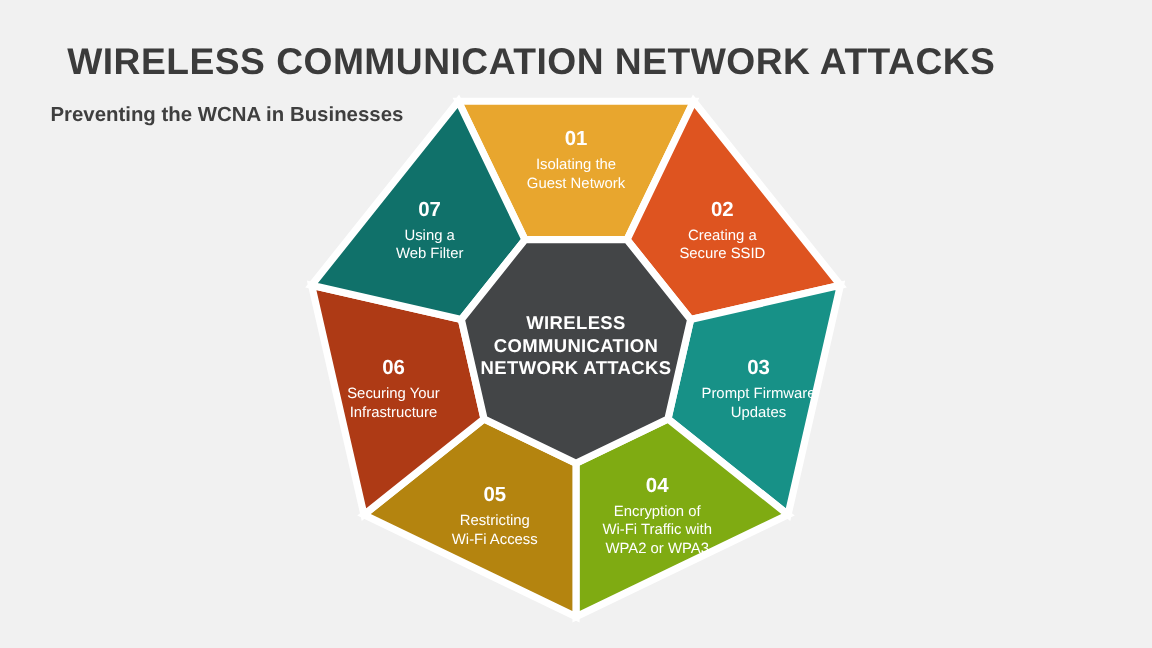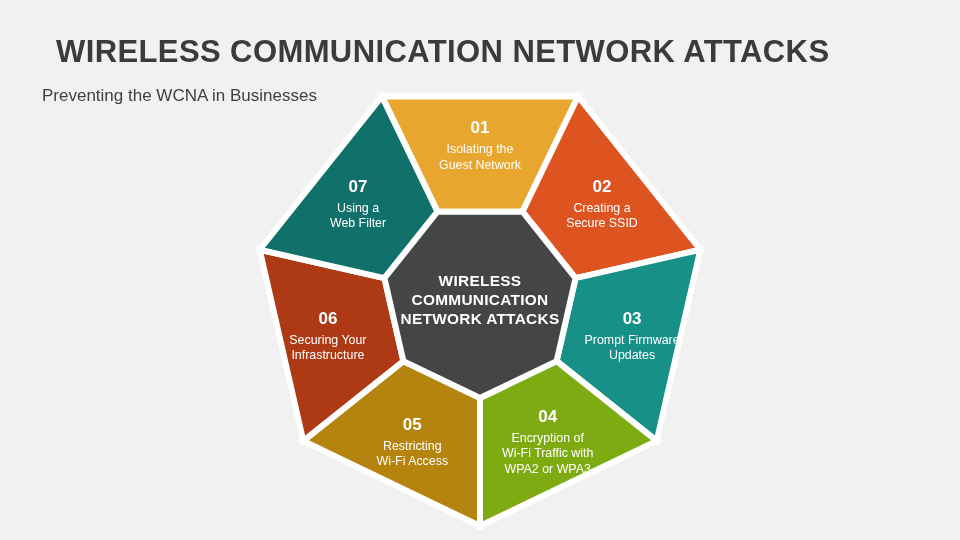--- a/index.html
+++ b/index.html
@@ -31,26 +31,26 @@
     color: #3b3b3b;
     letter-spacing: 0.4px;
     line-height: 1.15;
     white-space: nowrap;
     margin: 16px;
   }
   #subtitle {
     font-size: 17px;
     color: #3f3f3f;
     margin: 10px 0 0 2px;
-    font-weight: 400;
+    font-weight: 700;
   }
   #diagram-wrap {
     position: absolute;
     left: 0;
-    top: 74px;
+    top: 62px;
     width: 960px;
     height: 462px;
   }
   svg#wheel {
     display: block;
     margin: 0 auto;
   }
   .seg-poly {
     stroke: #ffffff;
     stroke-width: 6;

